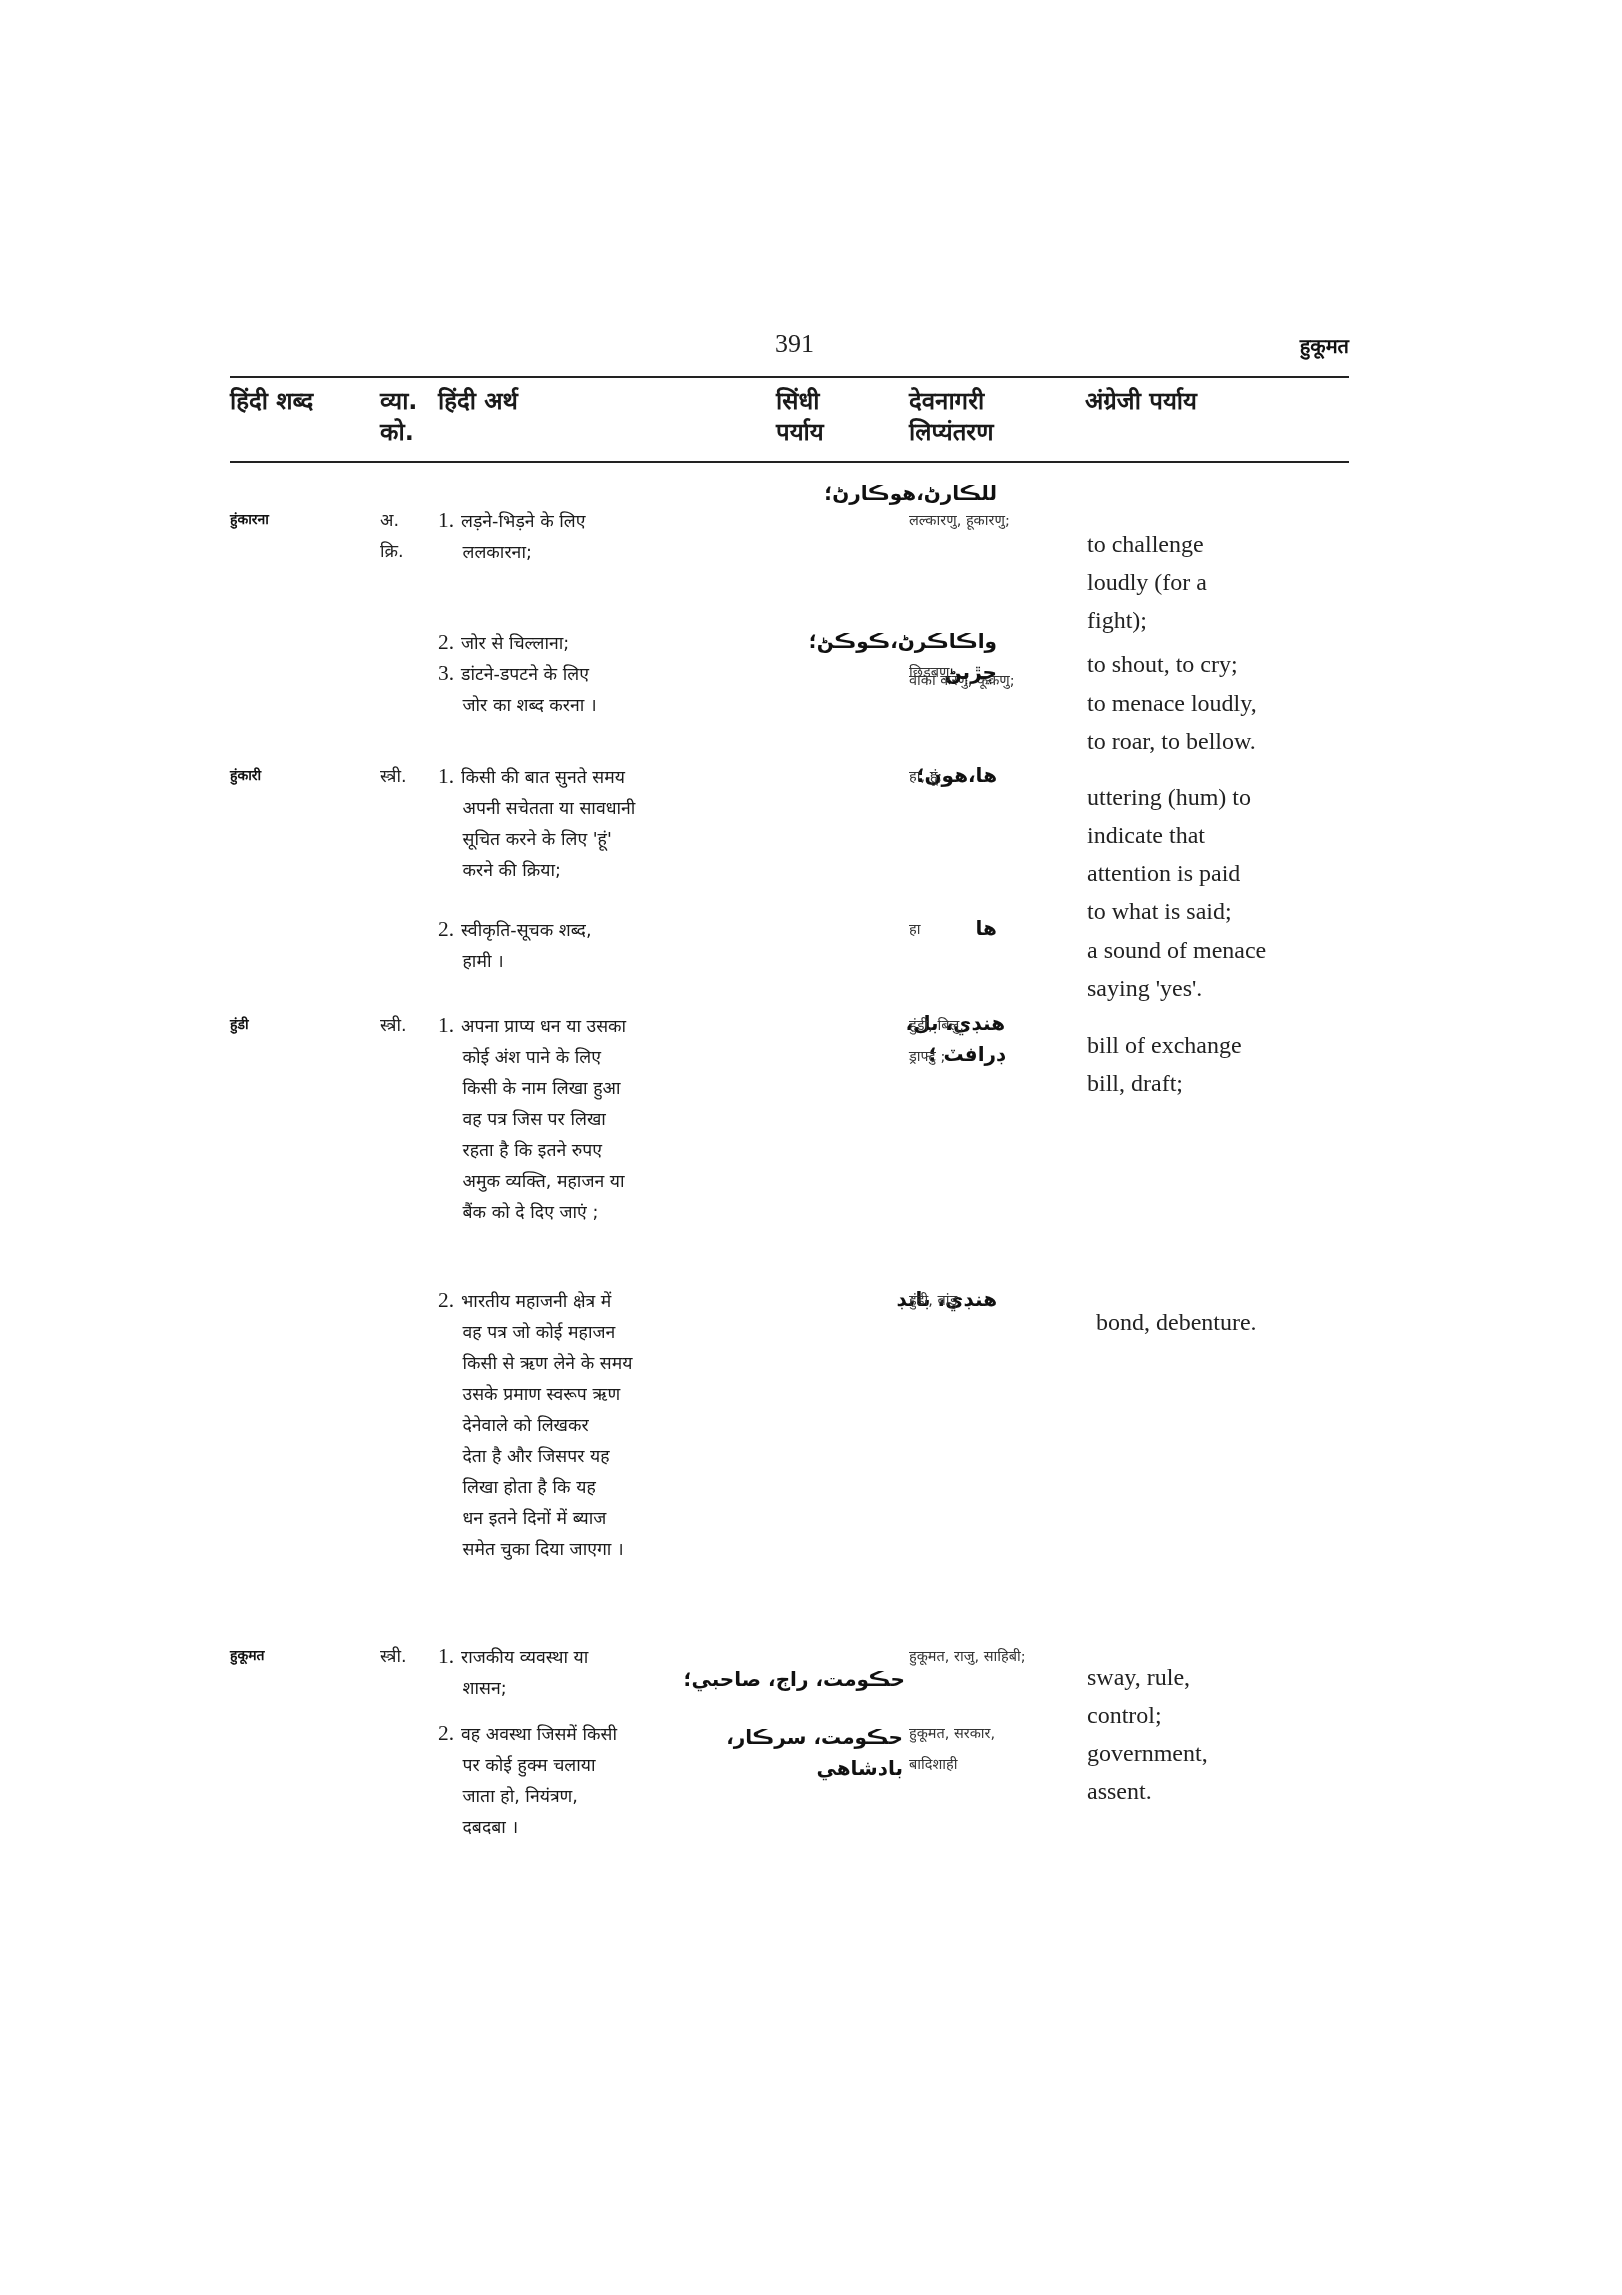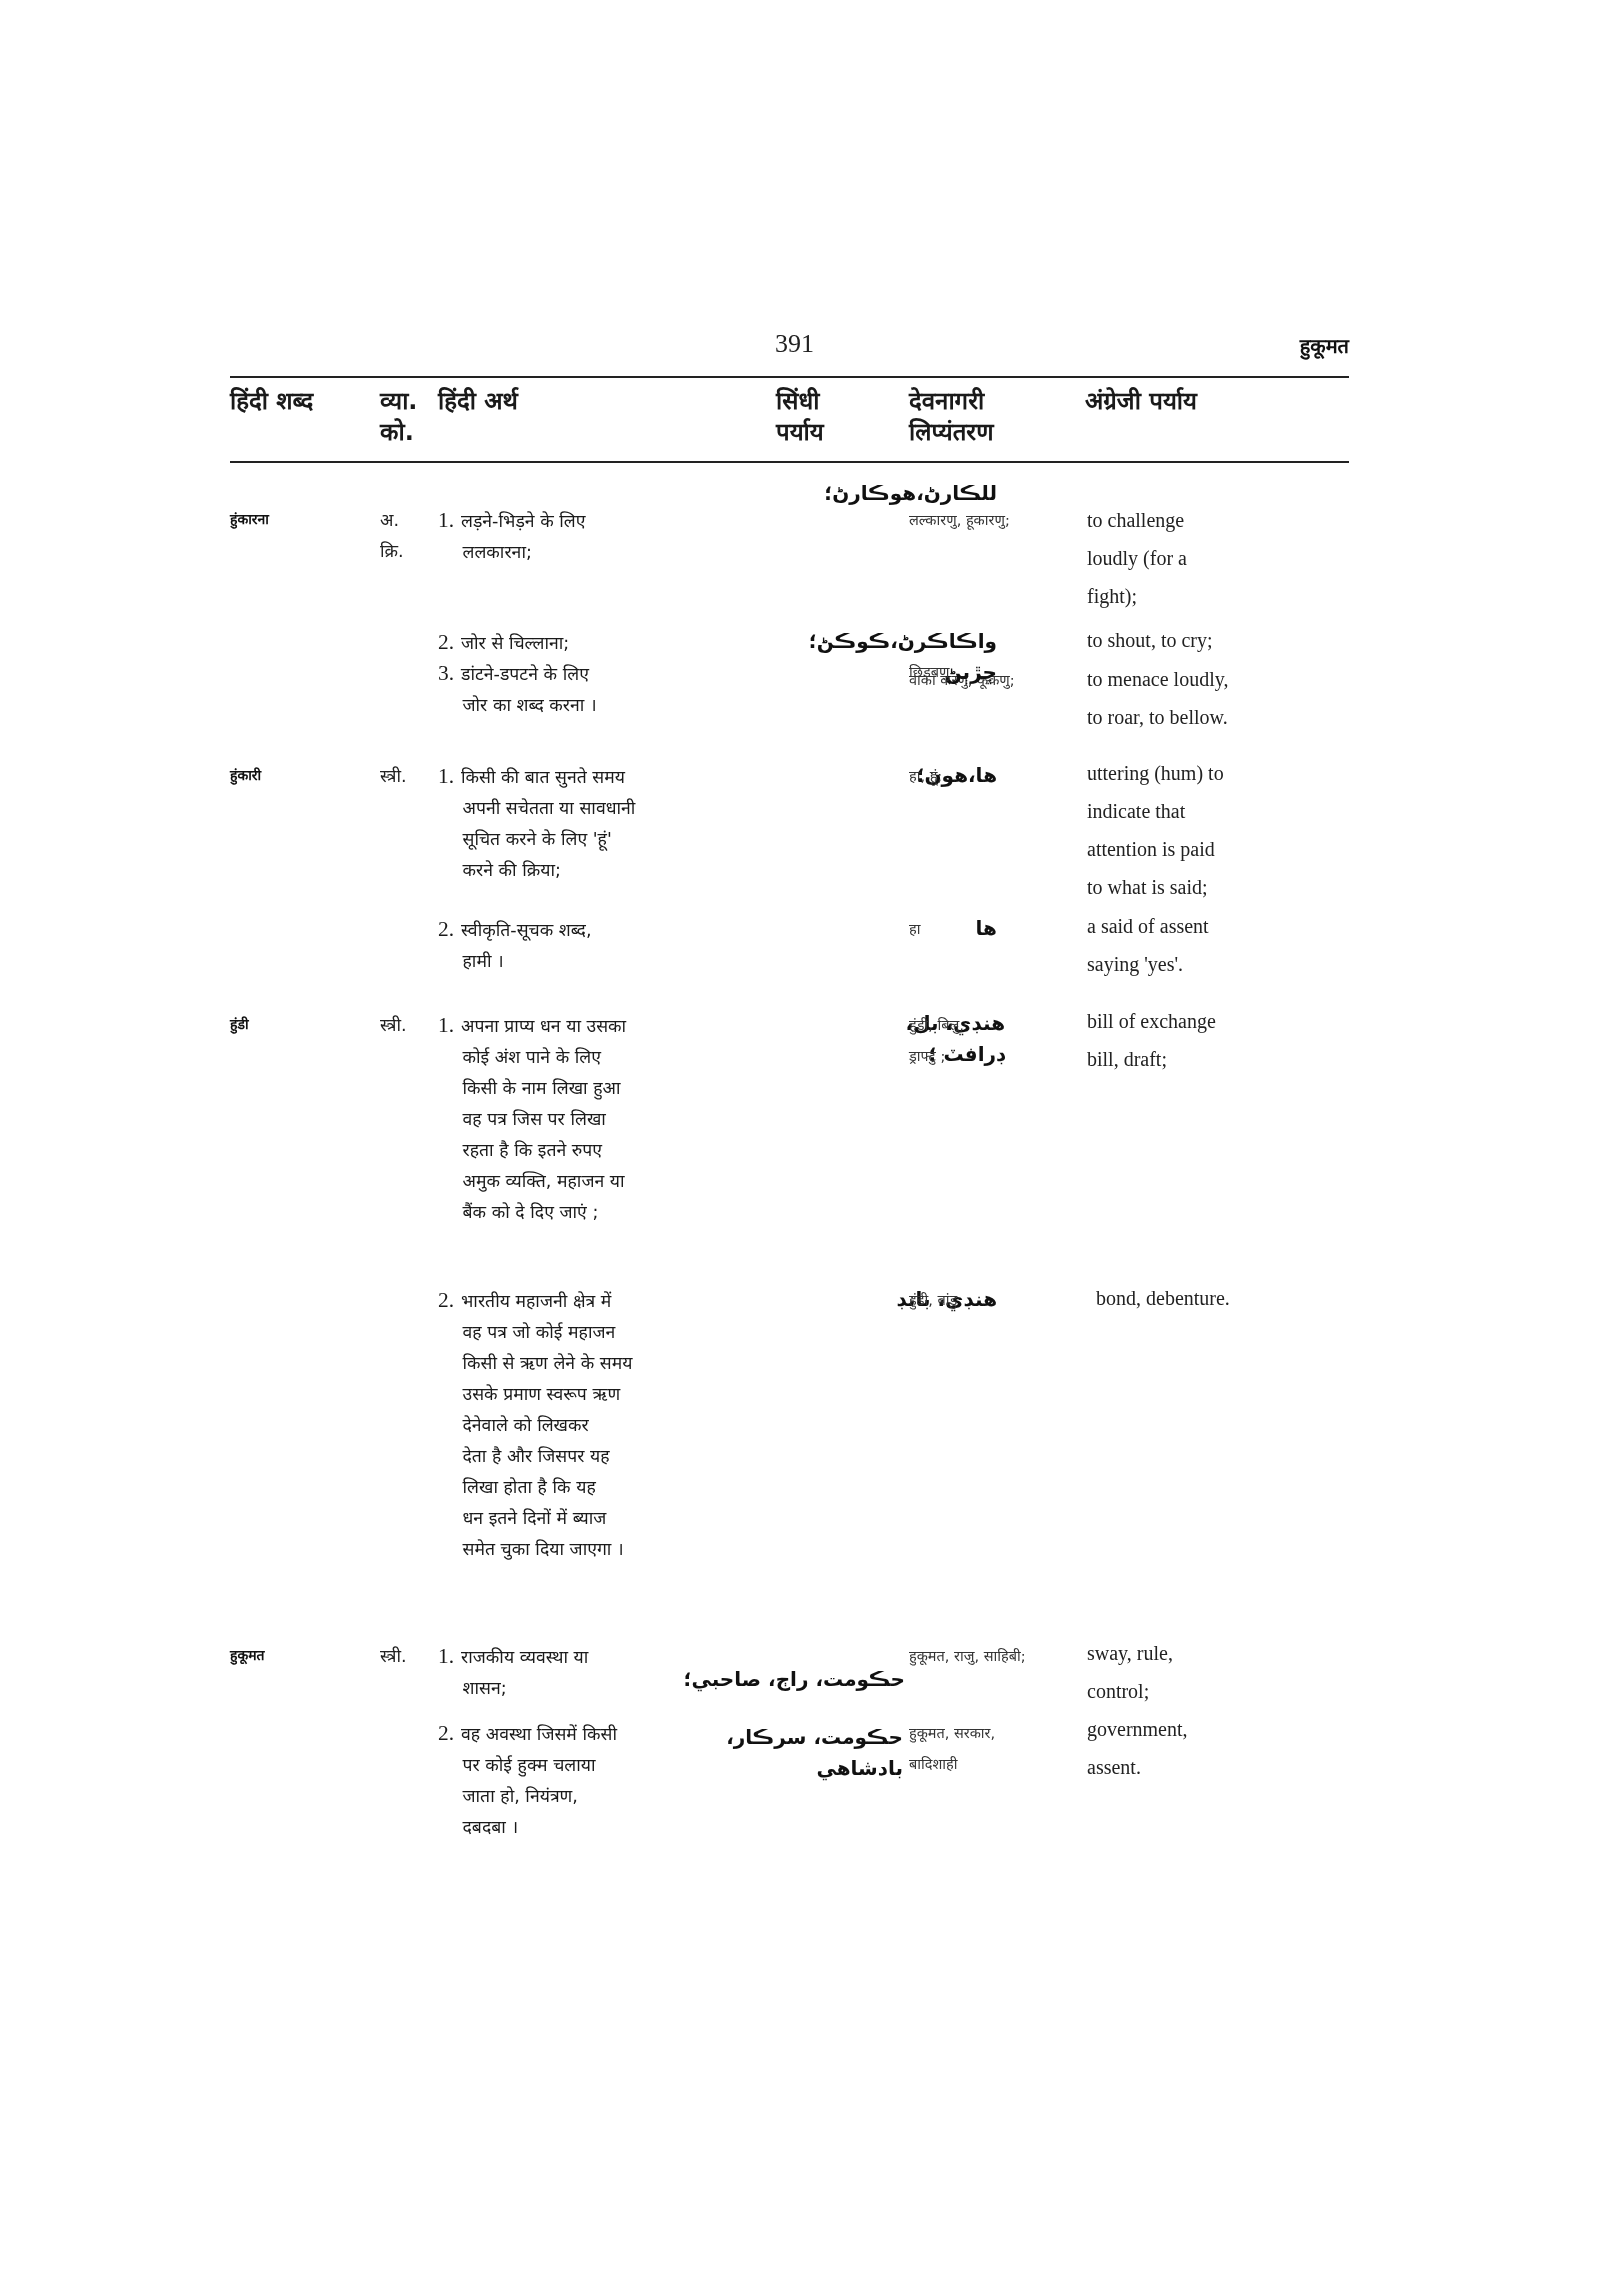--- a/index.html
+++ b/index.html
@@ -123,24 +123,25 @@
     font-size: 14.5px;
     line-height: 31px;
     color: #333;
     white-space: pre-line;
   }
   .eng {
     position: absolute;
     left: 857px;
     width: 260px;
     font-family: "Liberation Serif", serif;
-    font-size: 20px;
+    font-size: 24px;
     line-height: 38px;
     color: #222;
     white-space: pre-line;
+    margin-top: 24px;
   }
 </style>
 </head>
 <body>
 
 <div class="page">
 
   <div class="running-head">
     <span class="page-number">391</span>
     <span class="guide-word">हुकूमत</span>
@@ -208,21 +209,21 @@
 indicate that
 attention is paid
 to what is said;</div>
 
     <div class="sense" style="top:914px;">
       <span class="sense-body"><span class="num">2.</span><span>स्वीकृति-सूचक शब्द,
 हामी ।</span></span>
     </div>
     <div class="sindhi" style="top:913px; right:352px;">ها</div>
     <div class="deva" style="top:914px;">हा</div>
-    <div class="eng" style="top:907px;">a said of assent
+    <div class="eng" style="top:907px;">a sound of menace
 saying 'yes'.</div>
   </div>
 
   <div>
     <div class="entry-word" style="top:1014px;">हुंडी</div>
     <div class="gram" style="top:1010px;">स्त्री.</div>
 
     <div class="sense" style="top:1010px;">
       <span class="sense-body"><span class="num">1.</span><span>अपना प्राप्य धन या उसका
 कोई अंश पाने के लिए

